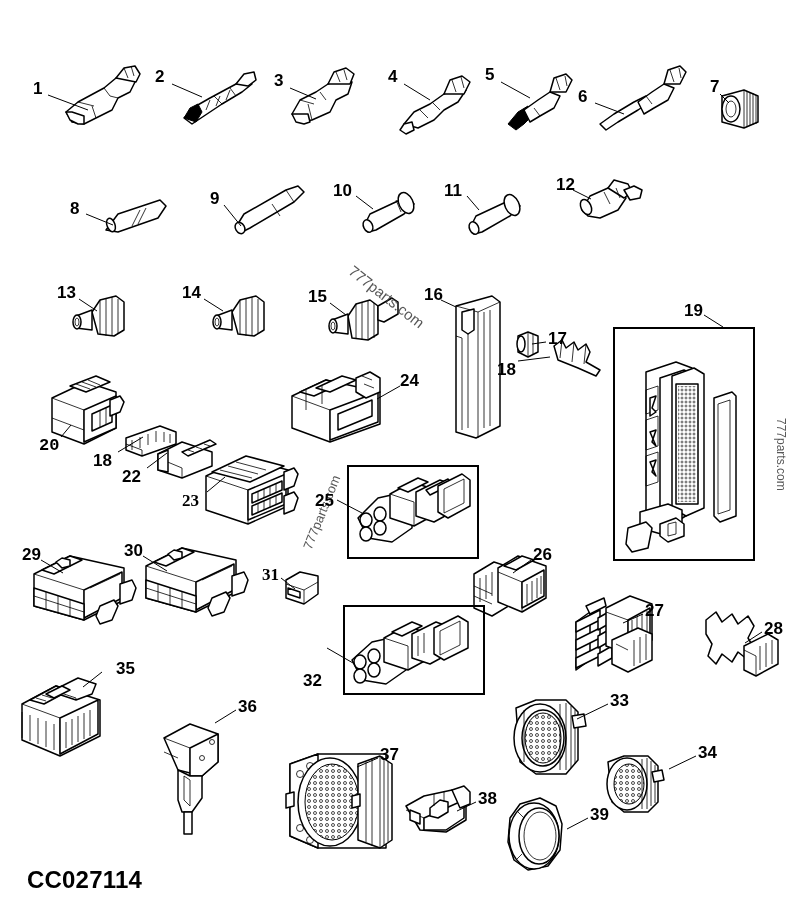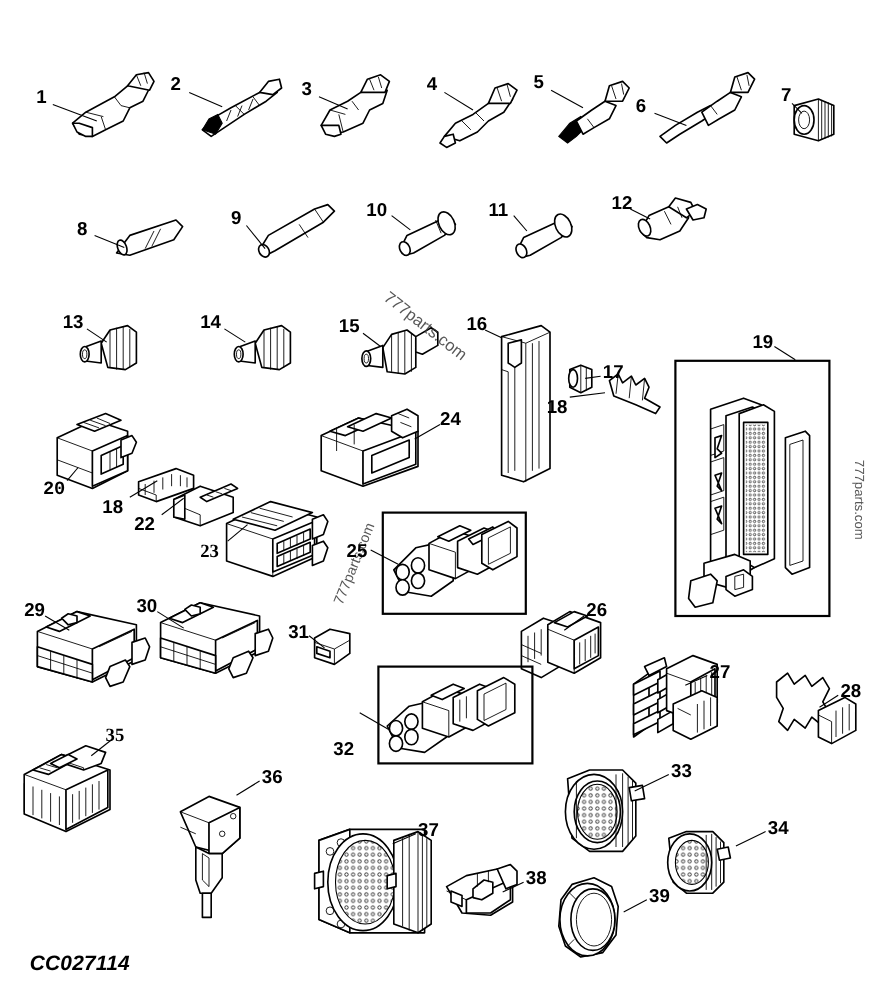--- a/index.html
+++ b/index.html
@@ -2,22 +2,22 @@
 <html><head>
 <meta charset="utf-8">
 <style>
   html,body{margin:0;padding:0;background:#ffffff;}
   body{width:800px;height:905px;position:relative;overflow:hidden;
        font-family:"Liberation Sans",sans-serif;color:#000;}
   #sheet{position:absolute;left:0;top:0;width:800px;height:905px;background:#fff;}
   svg.layer{position:absolute;left:0;top:0;width:800px;height:905px;}
   .callout-num{position:absolute;font-family:"Liberation Sans",sans-serif;
        font-weight:bold;font-size:17px;line-height:17px;color:#000;white-space:nowrap;}
-  .drawing-no{position:absolute;left:27px;top:866px;font-weight:bold;font-size:19px;
-       letter-spacing:.2px;color:#000;font-style:italic;}
+  .drawing-no{position:absolute;left:27px;top:866px;font-weight:bold;font-size:24px;
+       letter-spacing:.2px;color:#000;}
   .wm{position:absolute;color:#3a3a3a;font-size:15px;font-family:"Liberation Sans",sans-serif;
        white-space:nowrap;opacity:.85;}
   .wm1{left:356px;top:262px;transform:rotate(38deg);transform-origin:0 0;}
   .wm2{left:300px;top:546px;transform:rotate(-68deg);transform-origin:0 0;font-size:13px;}
   .wm3{left:788px;top:418px;transform:rotate(90deg);transform-origin:0 0;font-size:12px;}
 </style>
 </head>
 <body>
 
 <div id="sheet">
@@ -528,25 +528,25 @@
       <div class="callout-num" style="left: 93px; top: 452px;">18</div>
       <div class="callout-num" style="left: 122px; top: 468px;">22</div>
       <div class="callout-num" style="left: 182px; top: 492px; font-family: Liberation Serif, serif;">23</div>
       <div class="callout-num" style="left: 400px; top: 372px;">24</div>
       <div class="callout-num" style="left: 315px; top: 492px;">25</div>
       <div class="callout-num" style="left: 533px; top: 546px;">26</div>
       <div class="callout-num" style="left: 645px; top: 602px;">27</div>
       <div class="callout-num" style="left: 764px; top: 620px;">28</div>
       <div class="callout-num" style="left: 22px; top: 546px;">29</div>
       <div class="callout-num" style="left: 124px; top: 542px;">30</div>
-      <div class="callout-num" style="left: 262px; top: 566px;">31</div>
+      <div class="callout-num" style="left: 262px; top: 566px; font-family: Liberation Serif, serif;">31</div>
       <div class="callout-num" style="left: 303px; top: 642px; margin-top: 30px;">32</div>
       <div class="callout-num" style="left: 610px; top: 692px;">33</div>
       <div class="callout-num" style="left: 698px; top: 744px;">34</div>
-      <div class="callout-num" style="left: 96px; top: 660px; font-family: Liberation Serif, serif;">35</div>
+      <div class="callout-num" style="left: 116px; top: 660px;">35</div>
       <div class="callout-num" style="left: 238px; top: 698px;">36</div>
       <div class="callout-num" style="left: 380px; top: 746px;">37</div>
       <div class="callout-num" style="left: 478px; top: 790px;">38</div>
       <div class="callout-num" style="left: 590px; top: 806px;">39</div>
     </div>
 
   <div class="drawing-no">CC027114</div>
 
 </div>
 

